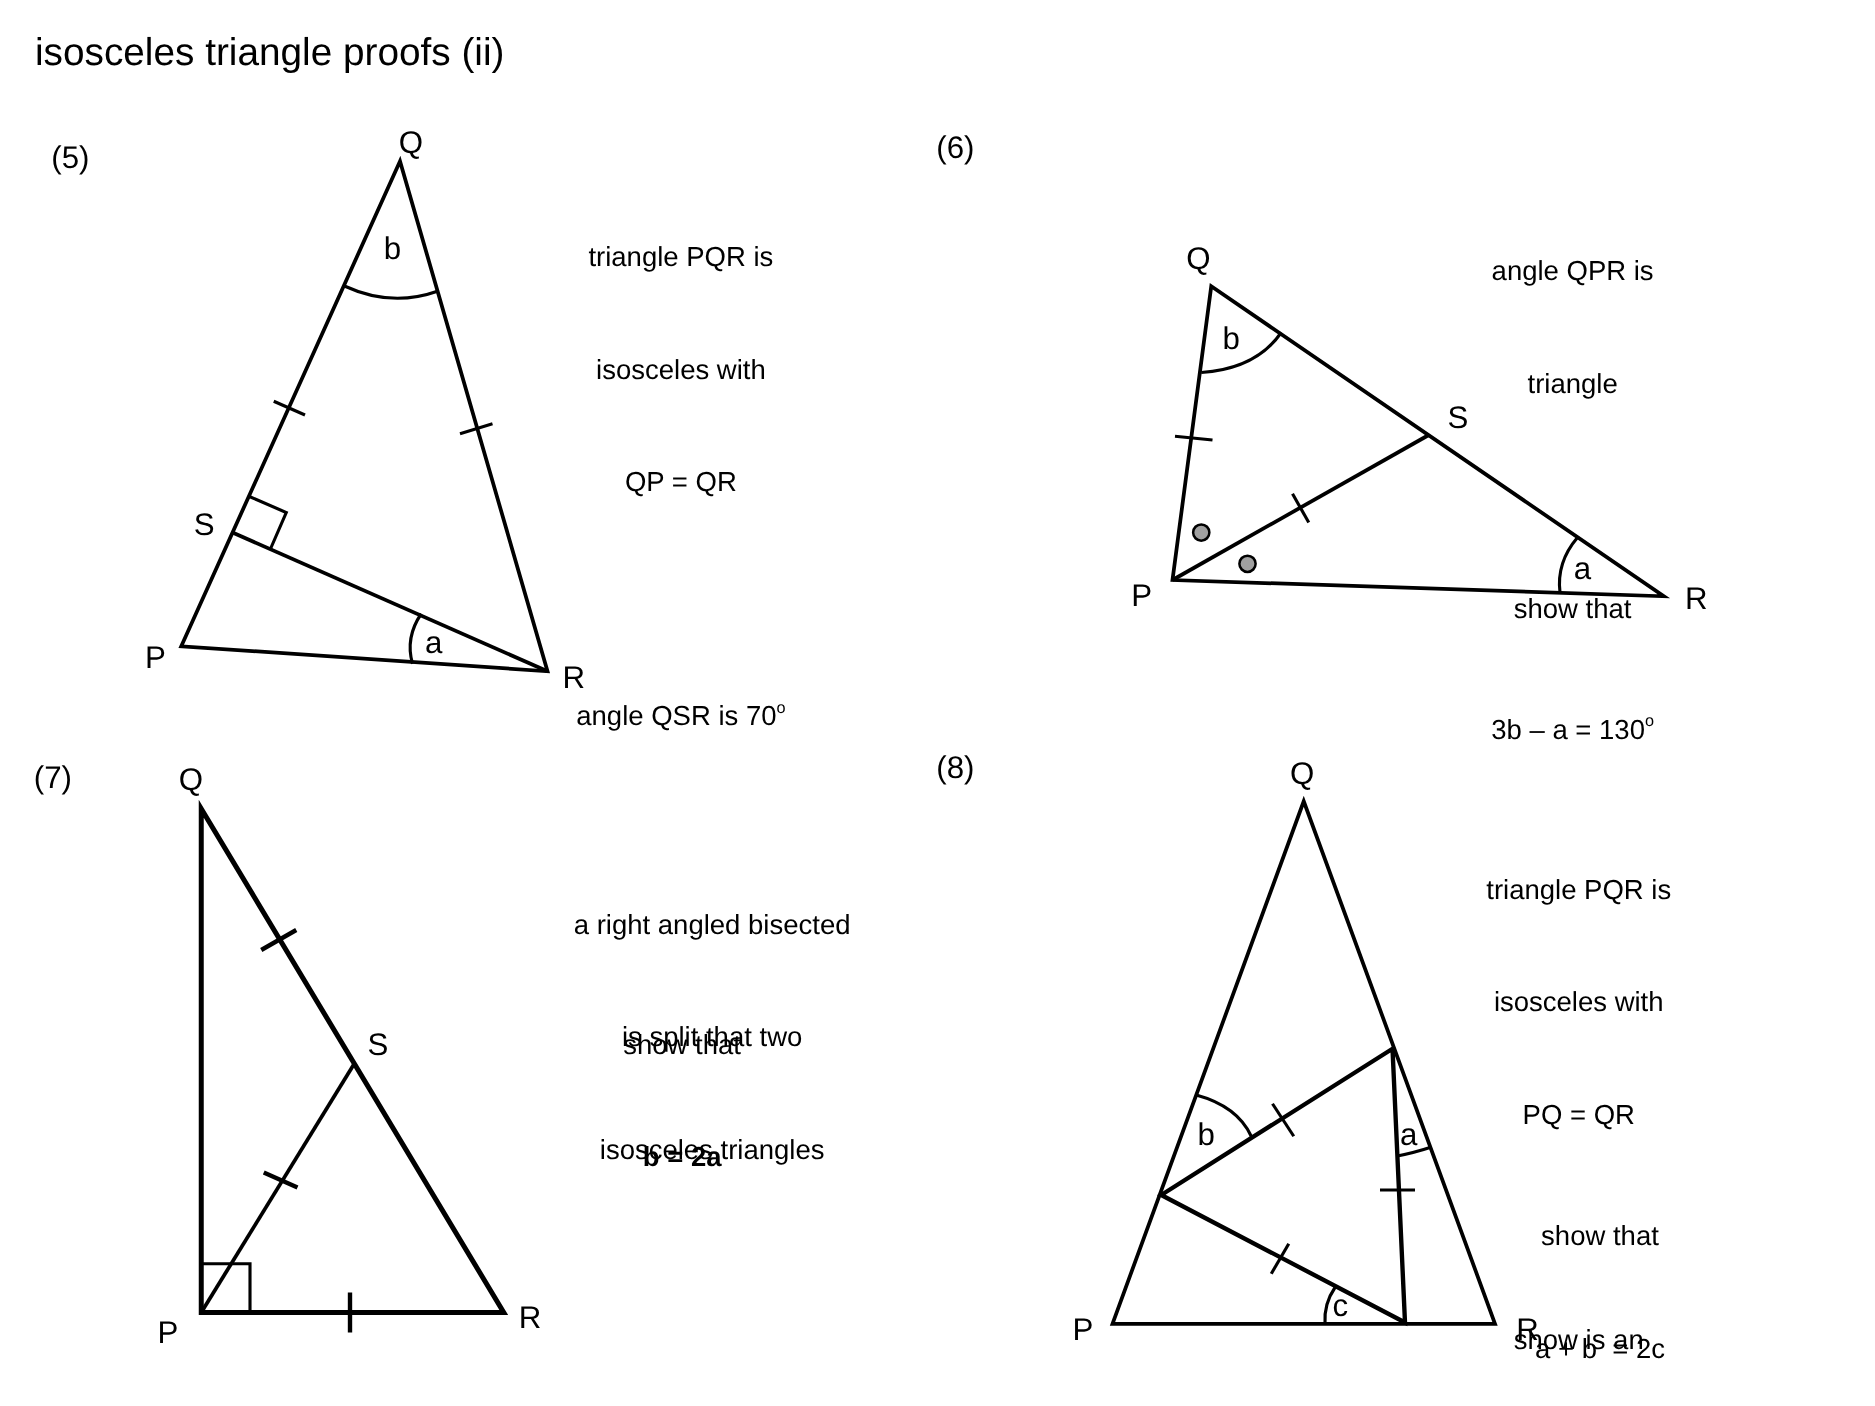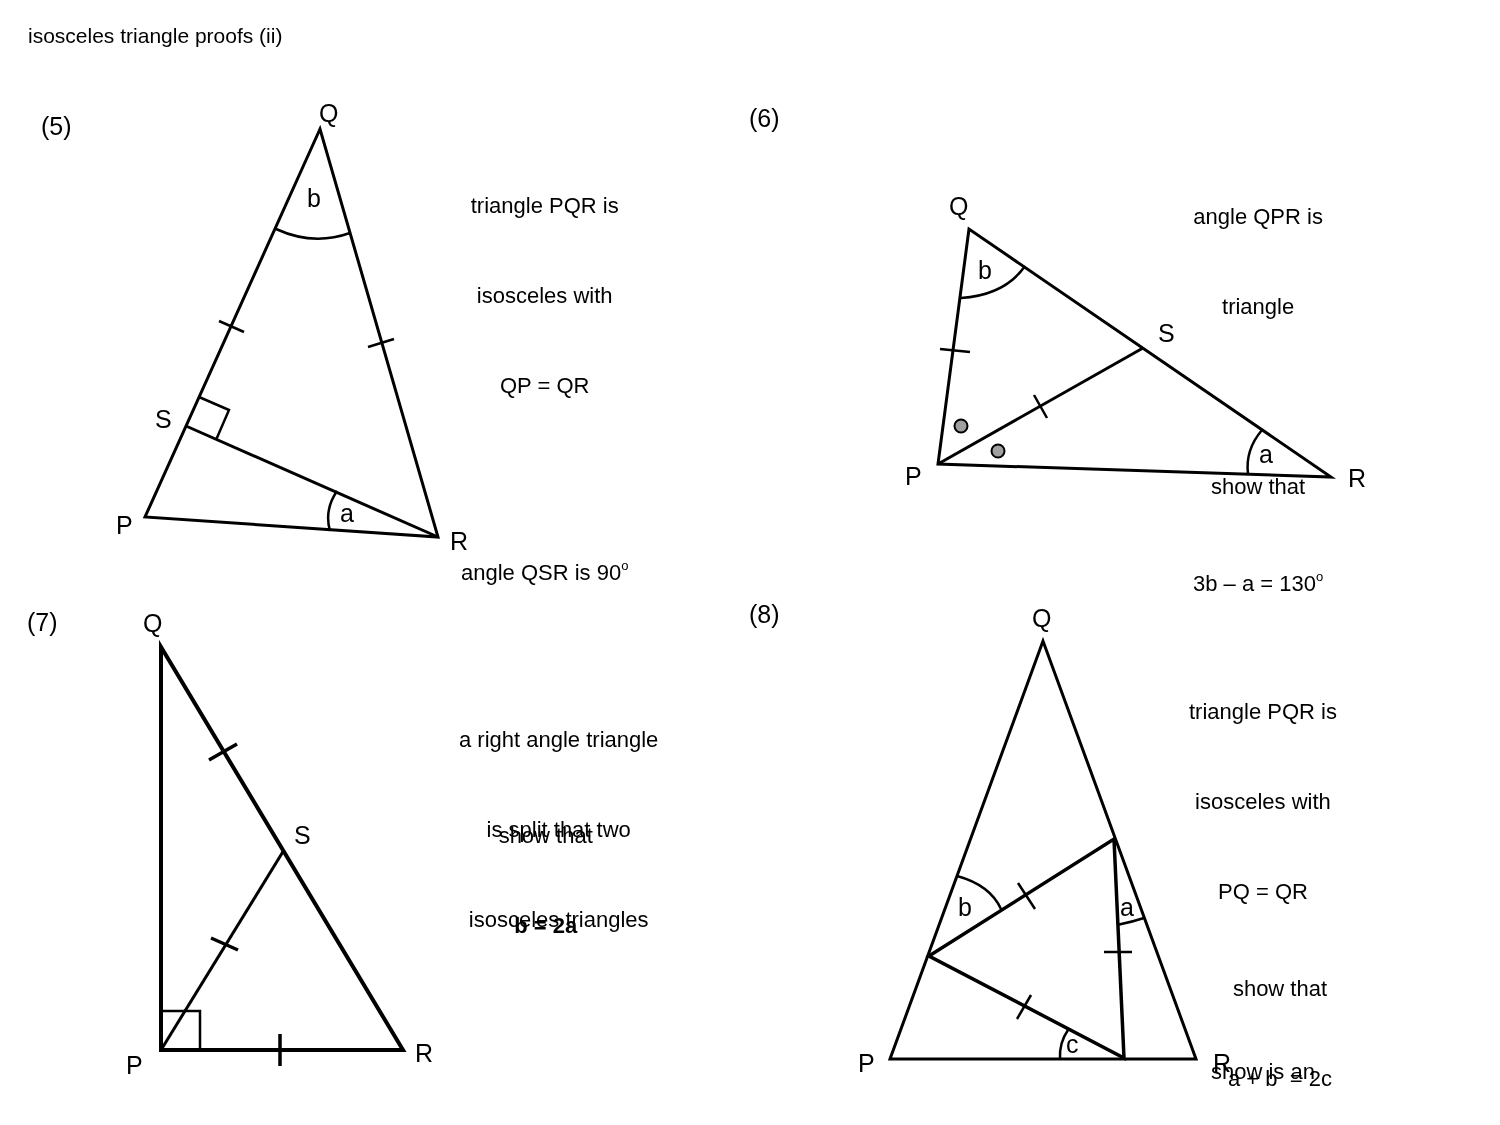--- a/index.html
+++ b/index.html
@@ -1,18 +1,18 @@
 <!DOCTYPE html>
 <html><head>
   <meta charset="utf-8">
   <style>
     html, body { margin: 0; padding: 0; background: #ffffff; }
     body { width: 1500px; height: 1125px; position: relative; overflow: hidden;
            font-family: "Liberation Sans", sans-serif; color: #000; }
-    .title { position: absolute; left: 28px; top: 24px; font-size: 21px; }
+    .title { position: absolute; left: 28px; top: 24px; font-size: 31px; }
     .pnum { position: absolute; font-size: 25px; }
     .txt { position: absolute; font-size: 22px; line-height: 30px; white-space: pre; }
     .txt div { height: 30px; text-align: center; }
     svg { position: absolute; left: 0; top: 0; }
     svg text { font-family: "Liberation Sans", sans-serif; font-size: 25px; fill: #000; }
     .sup { font-size: 13px; vertical-align: 10px; }
   </style>
 </head>
 <body>
 
@@ -21,37 +21,37 @@
 <div class="pnum" style="left:41px; top:112px;">(5)</div>
 <div class="pnum" style="left:749px; top:104px;">(6)</div>
 <div class="pnum" style="left:27px; top:608px;">(7)</div>
 <div class="pnum" style="left:749px; top:600px;">(8)</div>
 
 <div class="txt" style="left:461px; top:131px;">
   <div>triangle PQR is</div>
   <div>isosceles with</div>
   <div>QP = QR</div>
   <div></div>
-  <div><span>angle QSR is 90</span><span class="sup">o</span></div>
+  <div><span>angle QSR is 70</span><span class="sup">o</span></div>
   <div></div>
   <div></div>
   <div style="margin-left:2px;">show that</div>
   <div style="margin-left:2px;font-weight:bold;">b = 2a</div>
 </div>
 
 <div class="txt" style="left:1193px; top:142px;">
   <div>angle QPR is</div>
   <div>triangle</div>
   <div></div>
   <div>show that</div>
   <div><span>3b – a = 130</span><span class="sup">o</span></div>
 </div>
 
 <div class="txt" style="left:459px; top:665px;">
-  <div>a right angle triangle</div>
+  <div>a right angled bisected</div>
   <div>is split that two</div>
   <div>isosceles triangles</div>
   <div></div>
   <div></div>
   
   
   
   
 </div>
 

